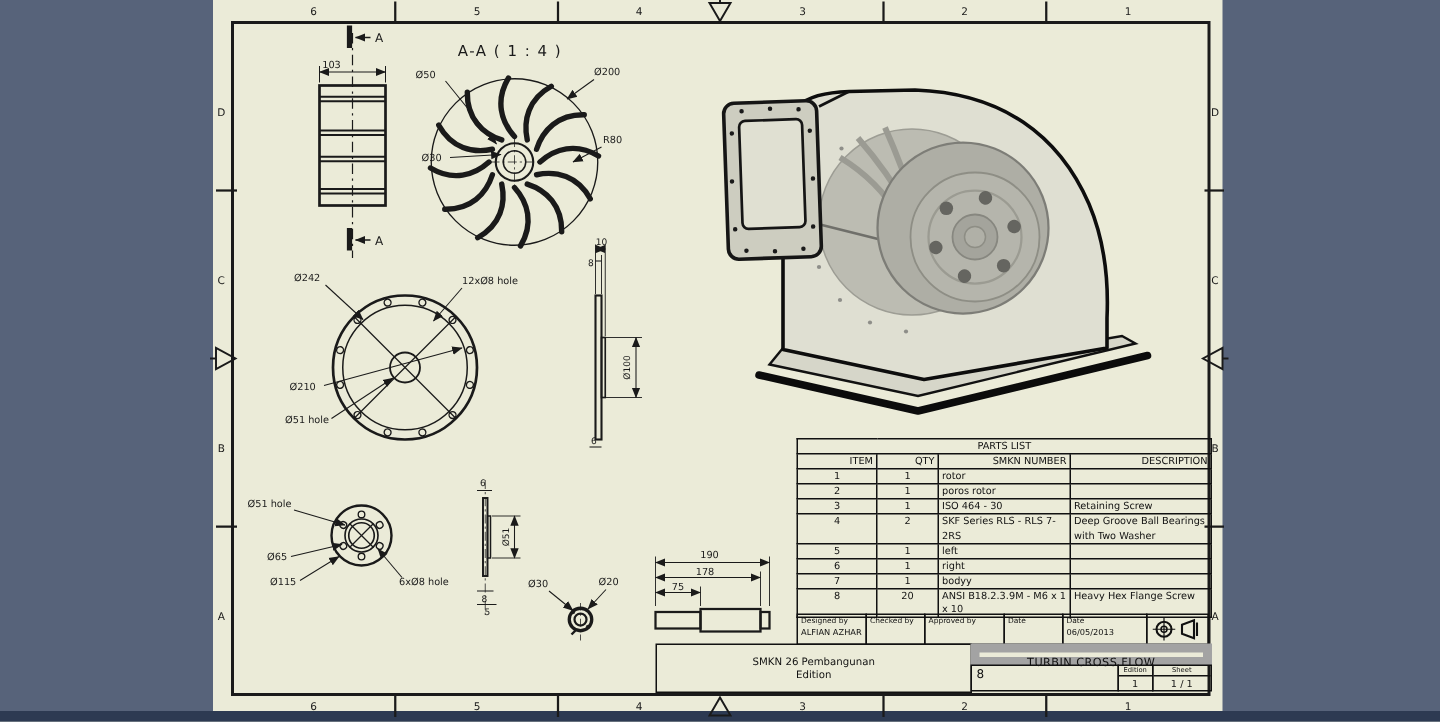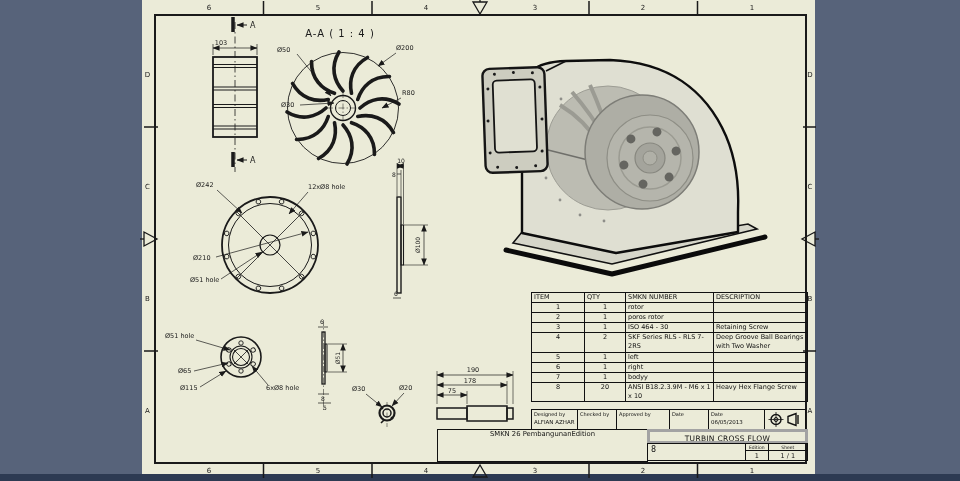--- a/index.html
+++ b/index.html
@@ -11,34 +11,34 @@
   .ln{stroke:#1a1a1a;fill:none;}
   .lbl{font-family:"DejaVu Sans",sans-serif;fill:#1a1a1a;stroke:none;}.f6{font-size:6px}.f65{font-size:6.5px}.f7{font-size:7px}
   .f8{font-size:8px}.f10{font-size:10px;letter-spacing:1px;}
   
   table.parts{position:absolute;left:531px;top:292px;width:276px;border-collapse:collapse;
       table-layout:fixed;font-size:6.5px;color:#111;}
   table.parts td,table.parts th{border:1px solid #111;padding:0 2px;font-weight:normal;
       line-height:1.4;vertical-align:top;overflow:hidden;}
   table.parts th{text-align:center;}
   table.parts td.c{text-align:center;}
-  table.parts tr.hrow td{text-align:left;height:9px;margin-top:44px;}
+  table.parts tr.hrow td{text-align:right;height:9px;margin-top:44px;}
   table.parts tr.drow td{height:9px;}
   
   #tb{position:absolute;left:437px;top:409px;width:371px;height:53px;color:#111;}
   #tb .r1{position:absolute;left:94px;top:0;width:277px;height:21px;display:flex;}
   #tb .r1 .cell{border:1px solid #111;margin-left:-1px;box-sizing:border-box;height:21px;}
   #tb .r1 .cell:first-child{margin-left:0;}
   .tinylbl{font-size:5px;line-height:6px;padding:1px 1px 0 2px;white-space:nowrap;overflow:hidden;}
   .tinyval{font-size:5.5px;line-height:7px;padding:2px 1px 0 2px;white-space:nowrap;overflow:hidden;}
   #tb .r2{position:absolute;left:0;top:20px;width:371px;height:33px;display:flex;}
-  .school{width:211px;box-sizing:border-box;border:1px solid #111;display:flex;
+  .school{width:211px;box-sizing:border-box;border:1px solid #111;display:flex;flex-direction:column;
       justify-content:center;text-align:center;font-size:6.8px;line-height:8.5px;}
   .r2right{width:160px;box-sizing:border-box;display:flex;flex-direction:column;}
-  .dtitle{box-sizing:border-box;border:3px solid #a3a3a3;margin-left:-1px;height:15px;text-align:center;
+  .dtitle{box-sizing:border-box;border:6px solid #a3a3a3;margin-left:-1px;height:15px;text-align:center;
       font-size:7.5px;line-height:14px;letter-spacing:.3px;}
   .r2brow{display:flex;height:18px;margin-top:-1px;}
   .dnum{width:108px;box-sizing:border-box;border:1px solid #111;margin-left:-1px;font-size:8px;
       padding:1px 0 0 3px;}
   .edc,.shc{box-sizing:border-box;border:1px solid #111;margin-left:-1px;text-align:center;}
   .edc{width:26px;} .shc{width:44px;}
   .edc .tl,.shc .tl{font-size:4.5px;line-height:5px;border-bottom:1px solid #111;padding:1px 1px 0 1px;white-space:nowrap;overflow:hidden;}
   .edc .tv,.shc .tv{font-size:6.5px;line-height:10px;}
 </style>
 </head>
@@ -346,20 +346,23 @@
 </svg>
 
 <table class="parts">
   <colgroup>
       <col style="width:53px">
       <col style="width:41px">
       <col style="width:88px">
       <col style="width:94px">
     </colgroup>
   <tbody>
+      <tr>
+        <th colspan="4">PARTS LIST</th>
+      </tr>
   <tr class="hrow">
     <td>ITEM</td>
     <td>QTY</td>
     <td>SMKN NUMBER</td>
     <td>DESCRIPTION</td>
   </tr>
   <tr class="drow">
     <td class="c">1</td>
     <td class="c">1</td>
     <td>rotor</td>

